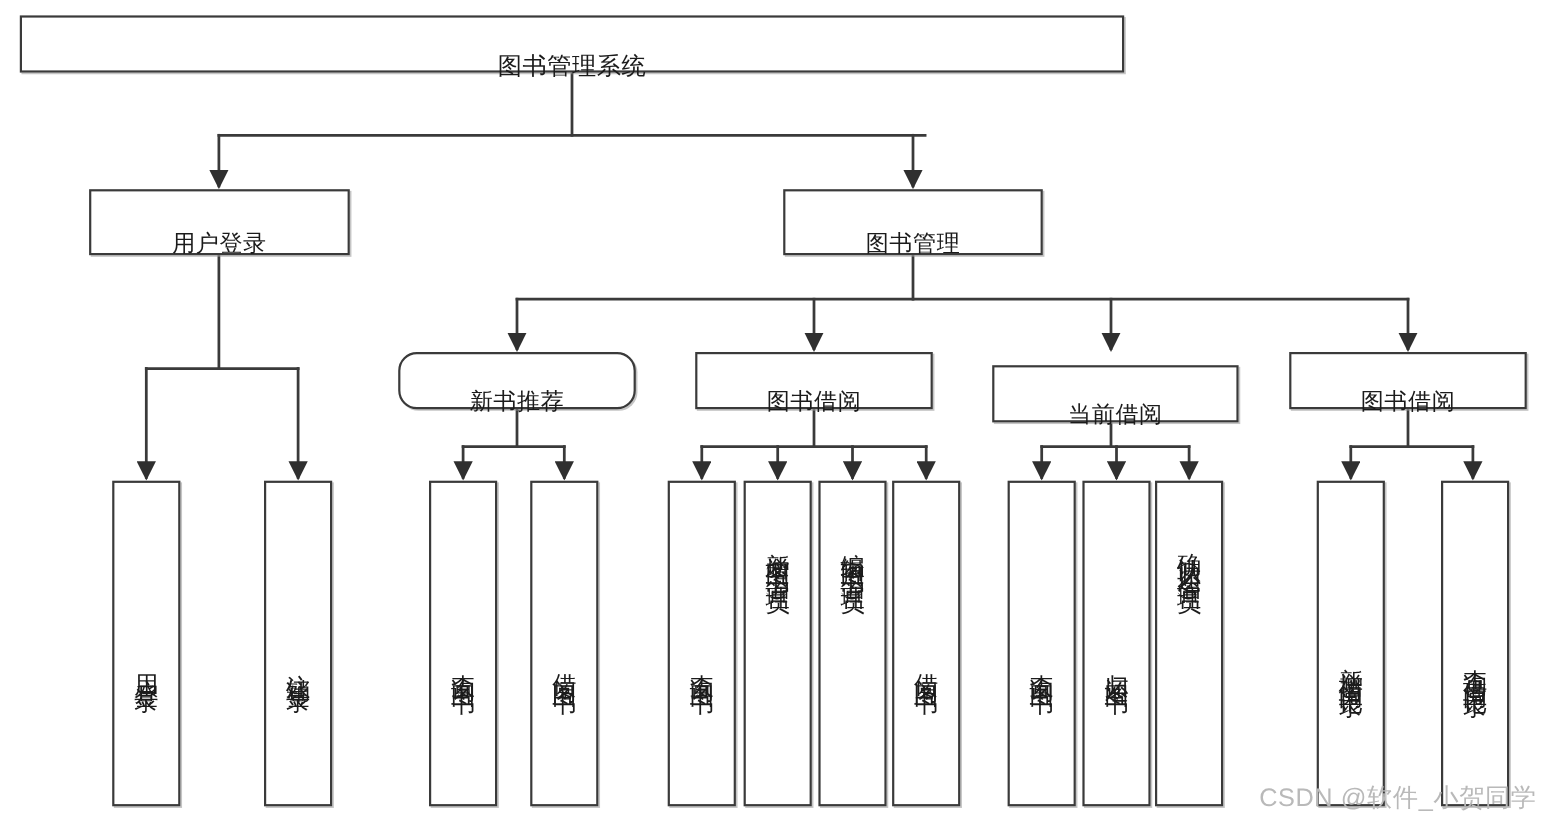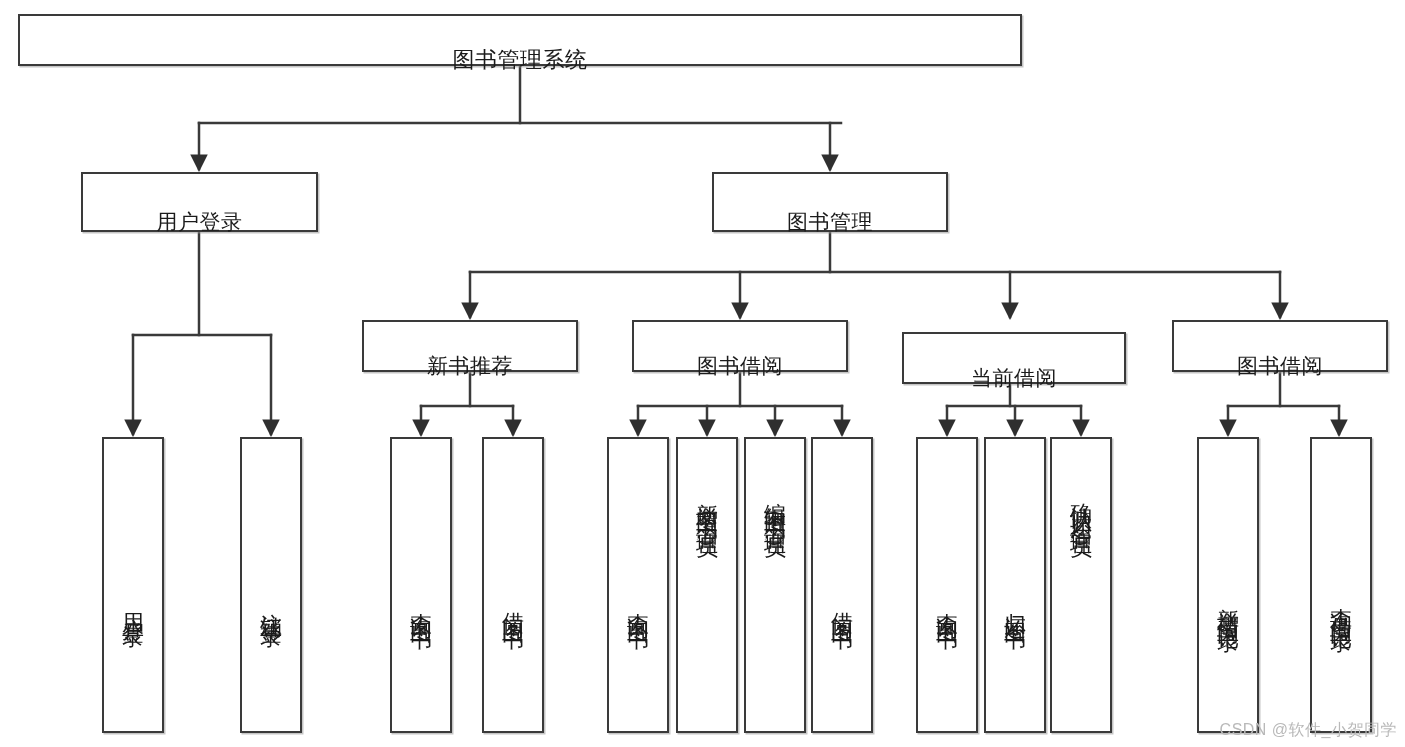--- a/index.html
+++ b/index.html
@@ -66,21 +66,21 @@
     white-space: nowrap;
   }
   .node.vert.centered {
     align-items: center;
     padding-top: 0;
   }
   #watermark {
     position: absolute;
     right: 8px;
     bottom: 6px;
-    font-size: 16px;
+    font-size: 23px;
     color: #b9b9b9;
     letter-spacing: 0.5px;
     white-space: nowrap;
   }
 </style>
 </head>
 <body>
 
 <div id="diagram-root">
 
@@ -138,21 +138,21 @@
     <span class="node-label">图书管理系统</span>
   </div>
 
   <div class="node horiz" style="left:81px; top:172px; width:237px; height:60px;">
     <span class="node-label">用户登录</span>
   </div>
   <div class="node horiz" style="left:712px; top:172px; width:236px; height:60px;align-items:center;">
     <span class="node-label">图书管理</span>
   </div>
 
-  <div class="node horiz" style="left:362px; top:320px; width:216px; height:52px;">
+  <div class="node horiz" style="left:362px; top:320px; width:216px; height:52px;border-radius:17px;">
     <span class="node-label">新书推荐</span>
   </div>
   <div class="node horiz" style="left:632px; top:320px; width:216px; height:52px;">
     <span class="node-label">图书借阅</span>
   </div>
   <div class="node horiz" style="left:902px; top:332px; width:224px; height:52px;">
     <span class="node-label">当前借阅</span>
   </div>
   <div class="node horiz" style="left:1172px; top:320px; width:216px; height:52px;">
     <span class="node-label">图书借阅</span>

